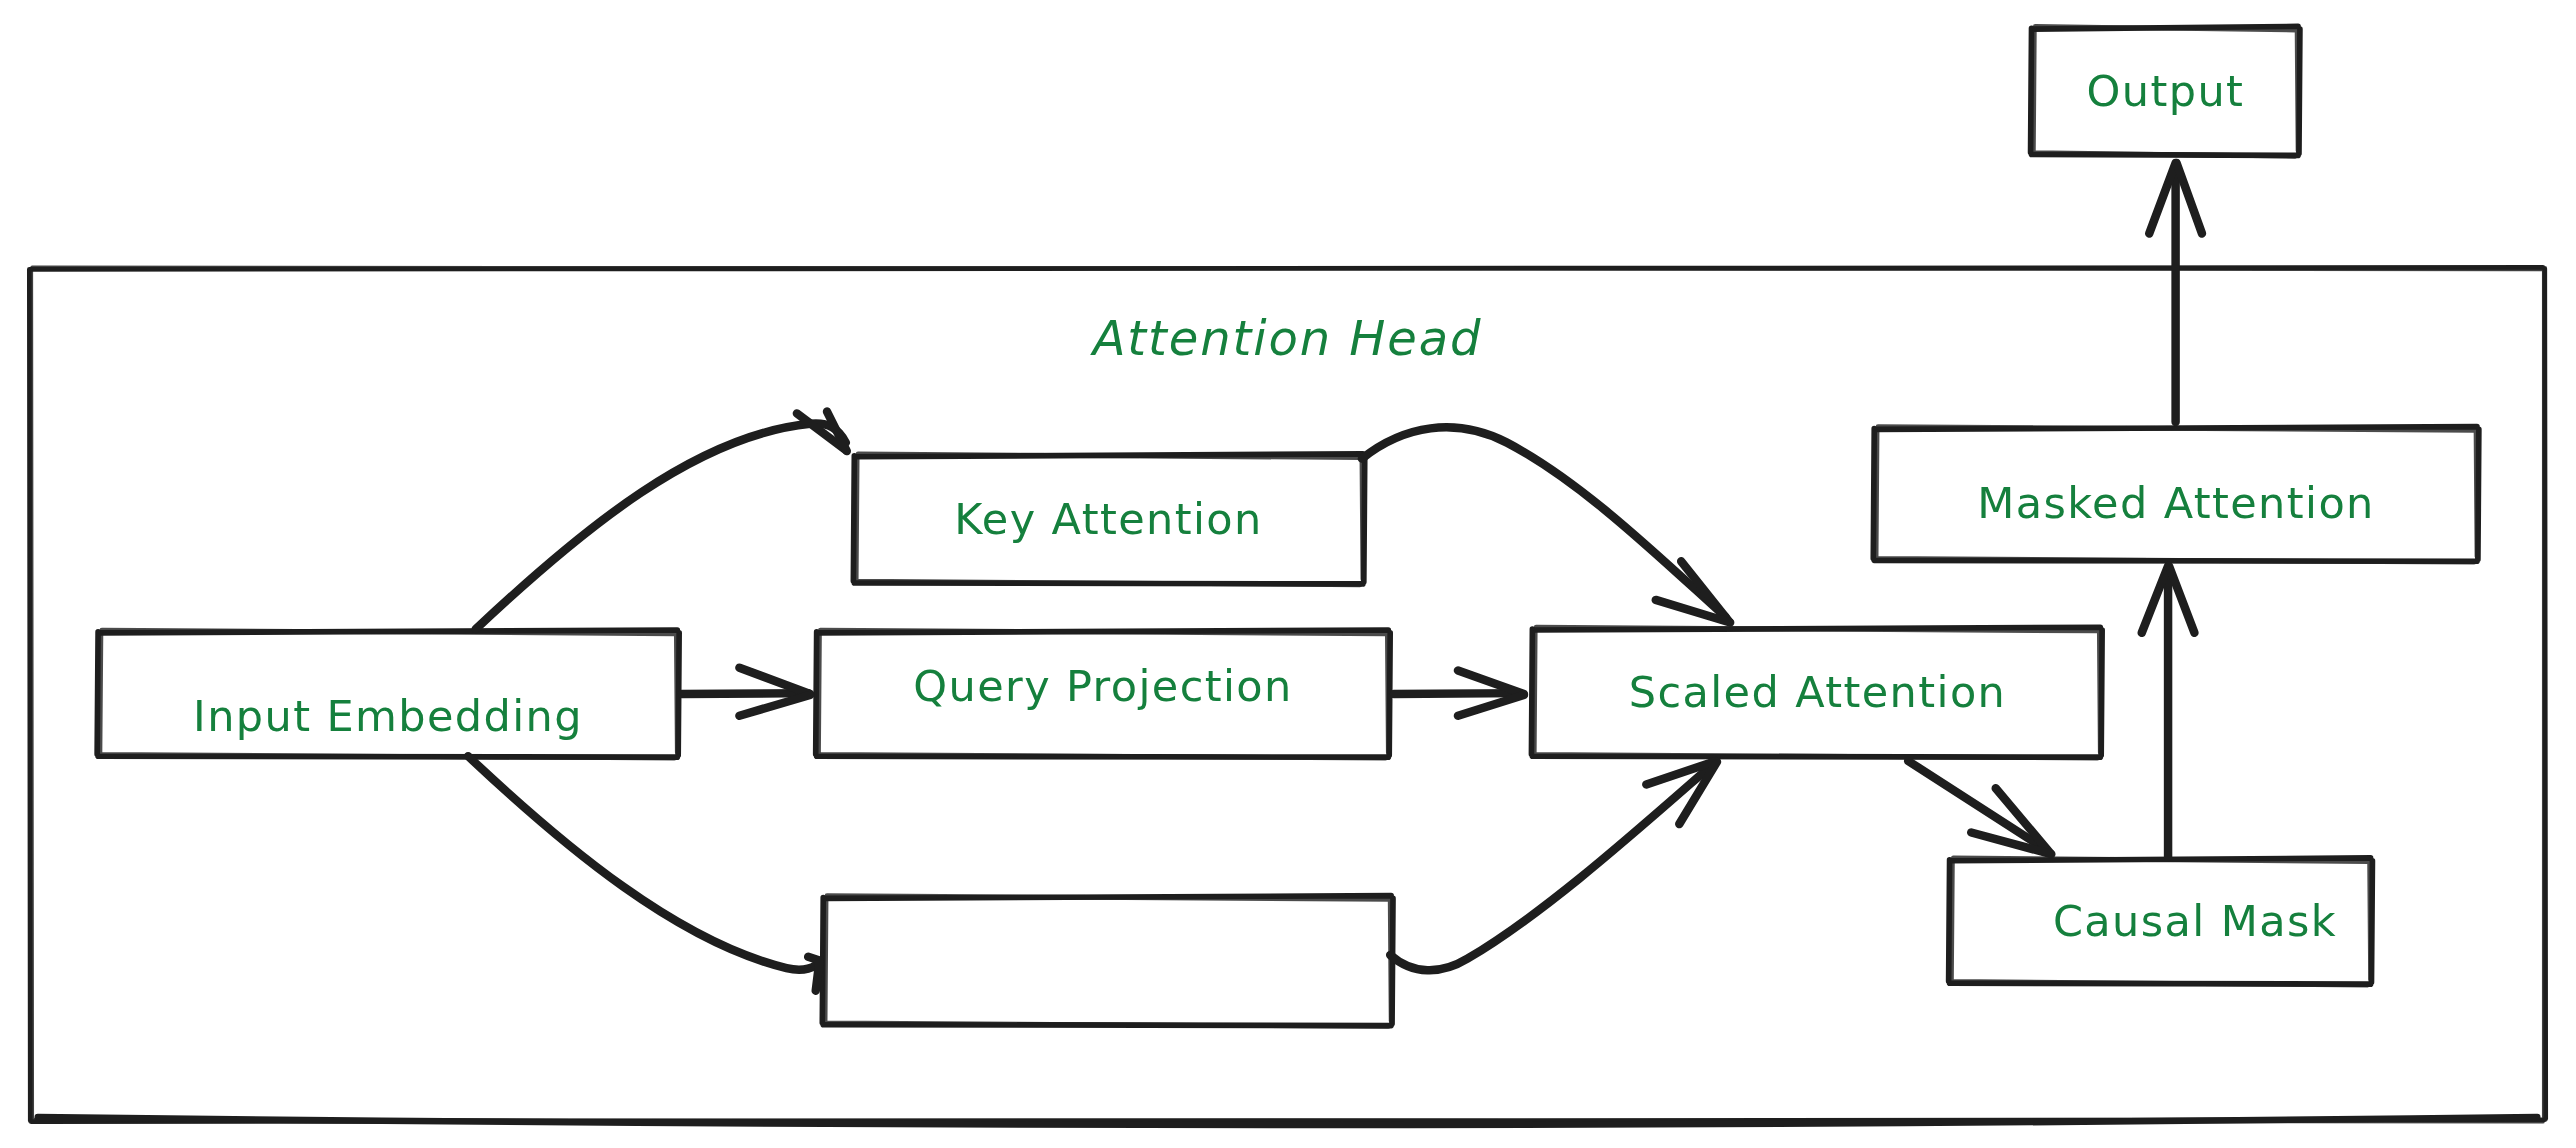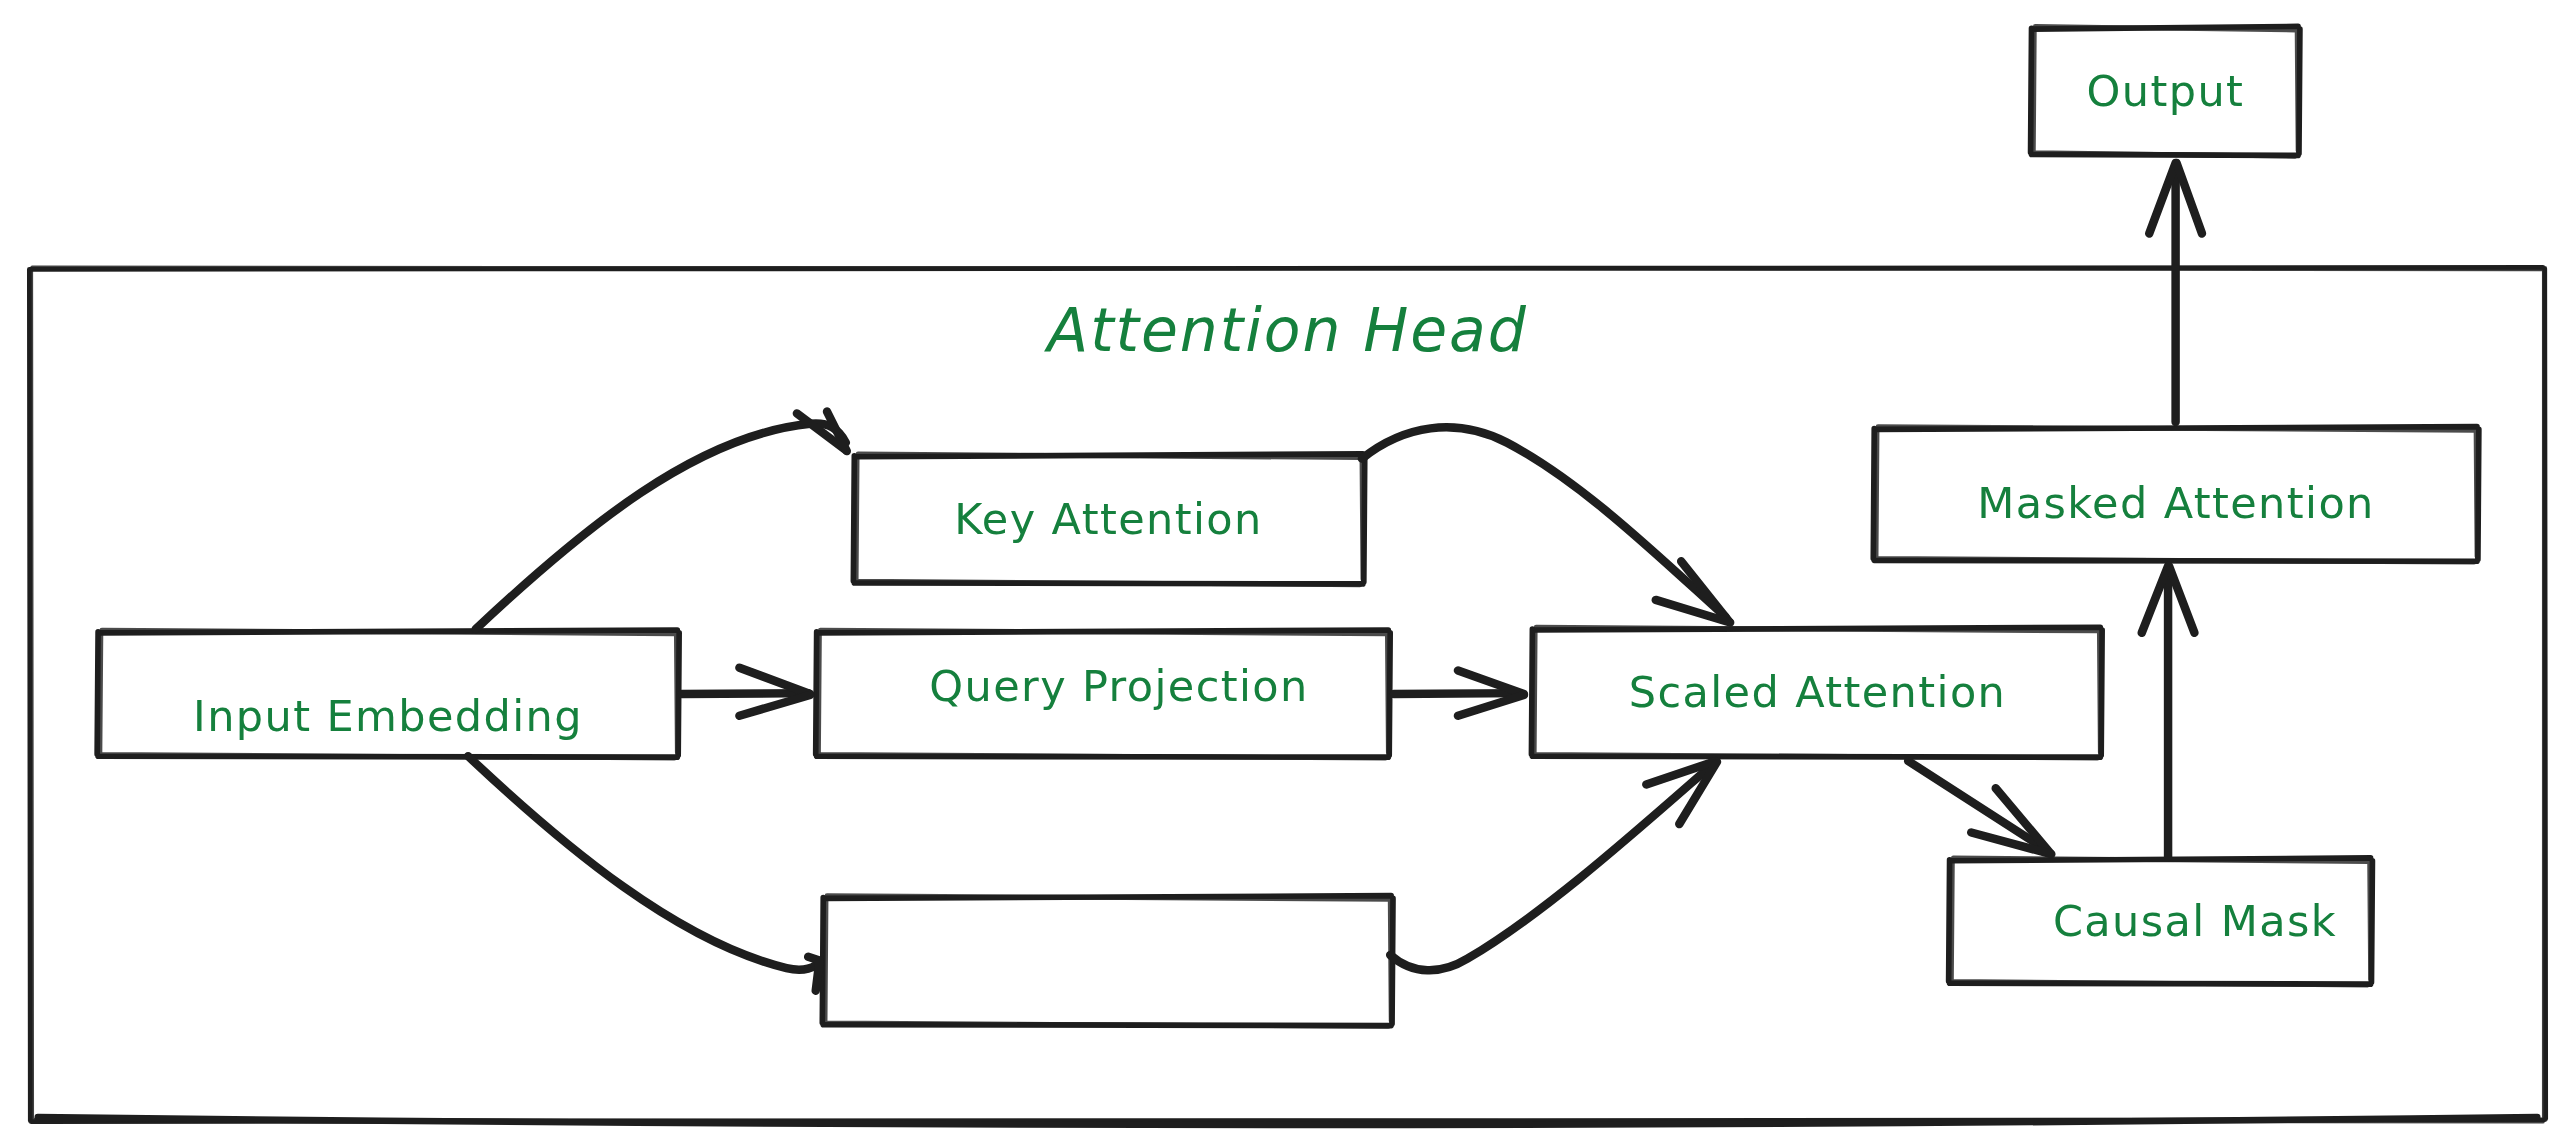--- a/index.html
+++ b/index.html
@@ -35,23 +35,24 @@
     color: #15803d;
     white-space: nowrap;
     pointer-events: none;
     font-family: "DejaVu Sans", sans-serif;
   }
   .node-label {
     font-size: 43px;
     letter-spacing: 1.4px;
   }
   .group-title {
-    font-size: 60px;
+    font-size: 48px;
     letter-spacing: 1.9px;
     font-style: italic;
+    margin-top: 8px;
   }
 </style>
 </head>
 <body>
 
 <div id="diagram-root">
 
   <svg class="canvas" viewBox="0 0 2735 1219" xmlns="http://www.w3.org/2000/svg">
 
     <g>
@@ -158,21 +159,21 @@
   <div class="group-title" style="left:28px; top:283px; width:2519px; height:94px;">Attention Head</div>
 
   <div class="node-label" style="left:2030px; top:25.4px; width:271px; height:131px;">Output</div>
 
   <div class="node-label" style="left:1872px; top:434px; width:608px; height:137px;">Masked Attention</div>
 
   <div class="node-label" style="left:96px; top:629px; width:584px; height:129px;margin-top:22px;">Input Embedding</div>
 
   <div class="node-label" style="left:852px; top:453px; width:513px; height:132px;">Key Attention</div>
 
-  <div class="node-label" style="left:815px; top:629px; width:576px; height:114px;padding-left:16px;">Query Projection</div>
+  <div class="node-label" style="left:815px; top:629px; width:576px; height:114px;">Query Projection</div>
 
 
   <div class="node-label" style="left:1531px; top:626px; width:573px; height:132px;">Scaled Attention</div>
 
   <div class="node-label" style="left:1948px; top:857px; width:494px; height:128px;">Causal Mask</div>
 
 </div>
 
 
 </body></html>

